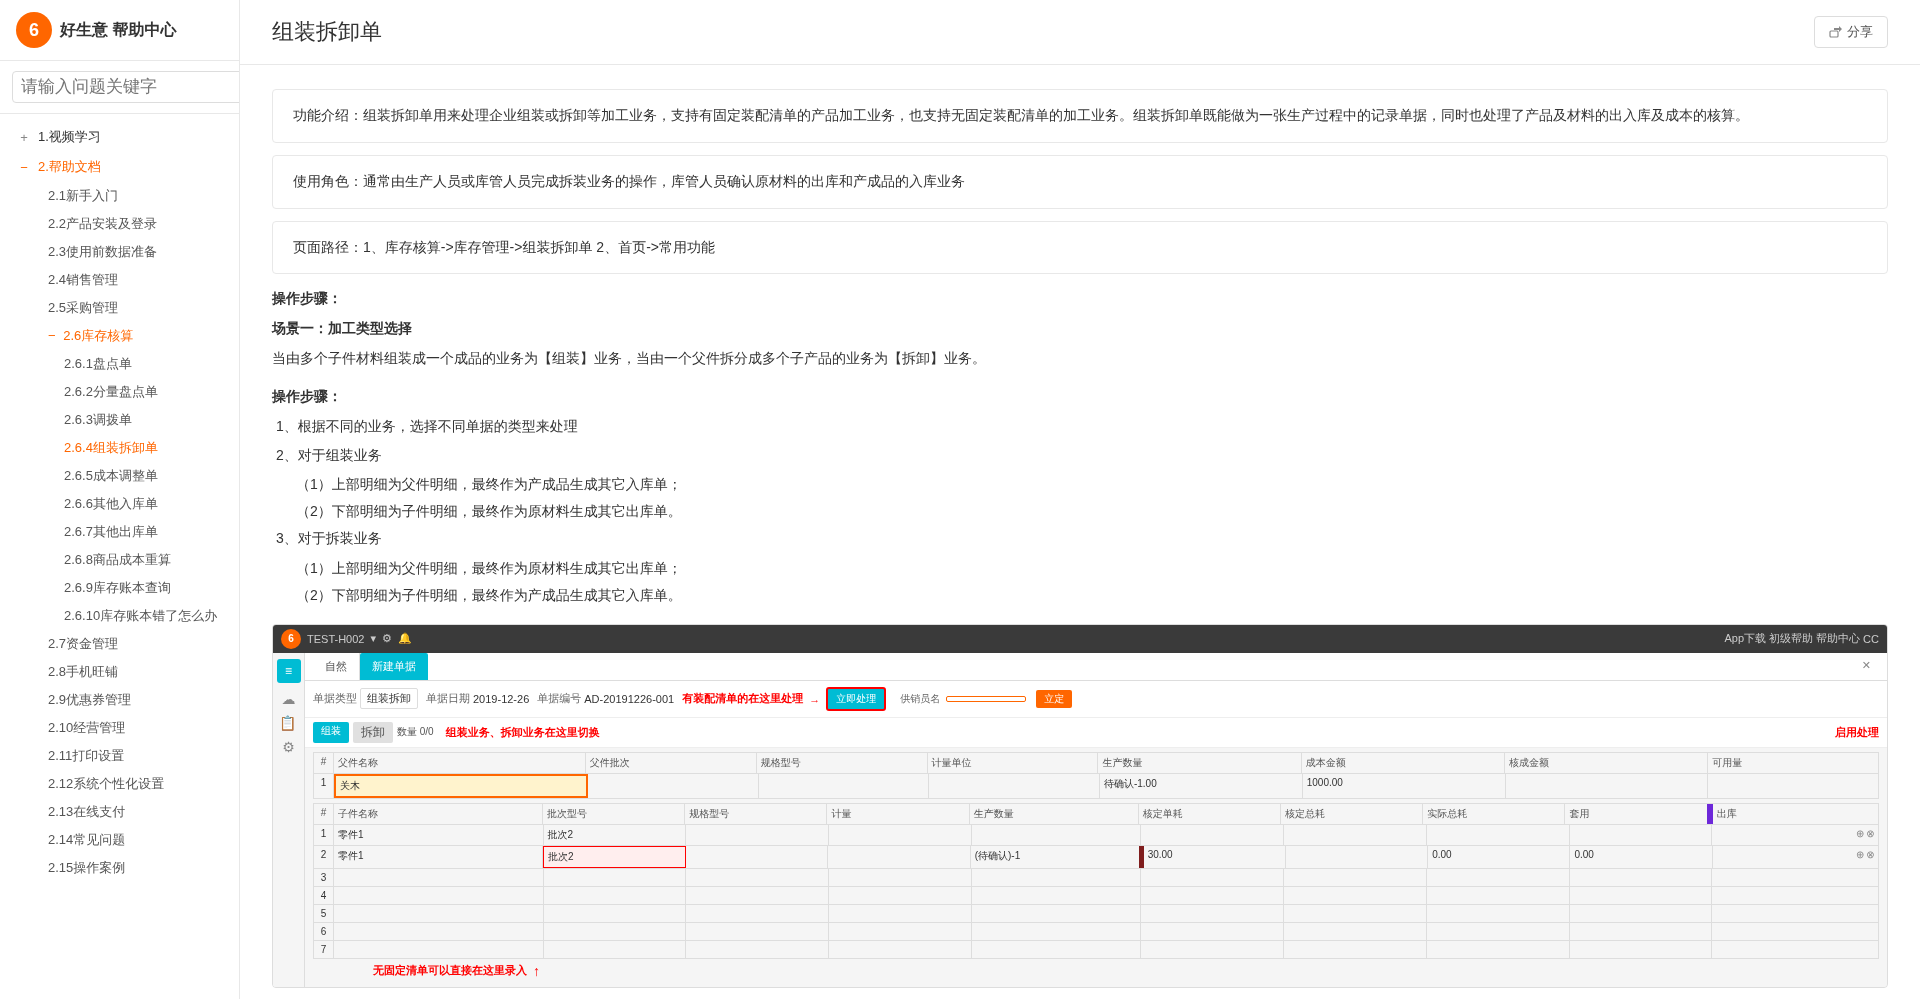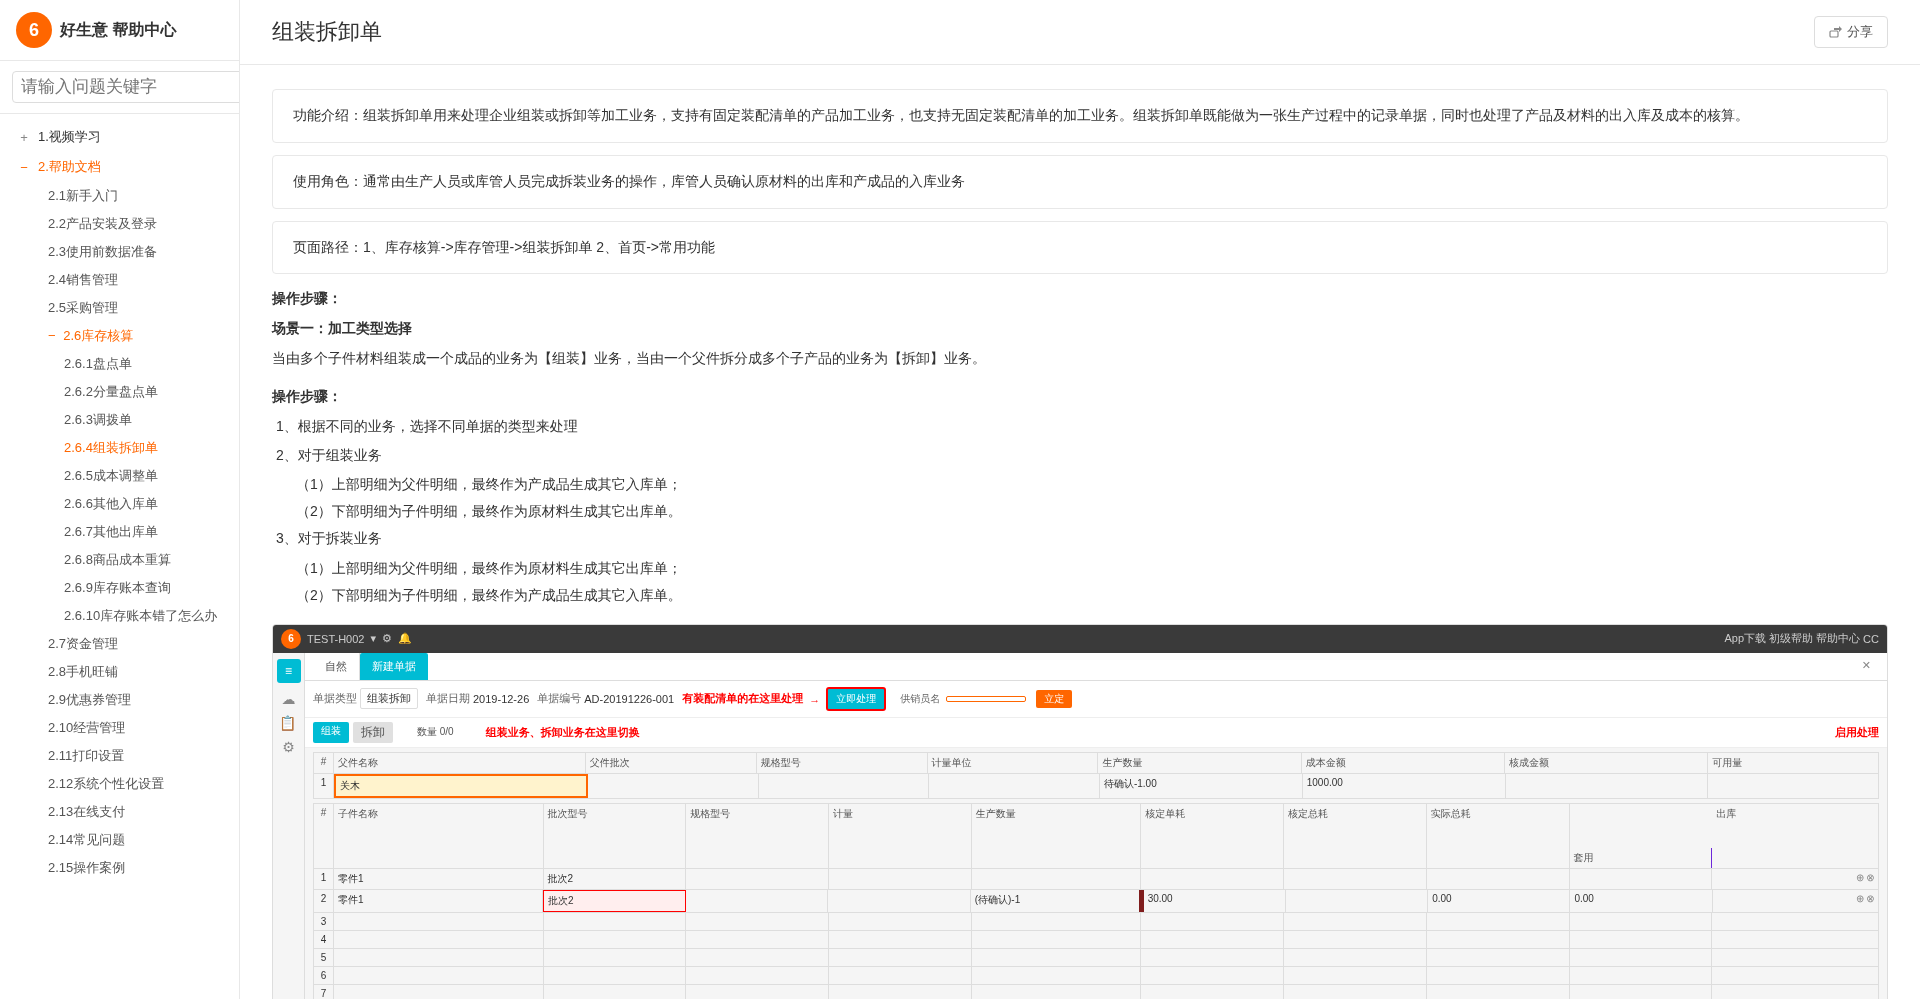--- a/index.html
+++ b/index.html
@@ -444,21 +444,21 @@
                 <span style="color:red;font-size:11px;">→</span>
                 <button class="toolbar-btn" style="background:#00bcd4;color:#fff;font-size:10px;border:2px solid red;">立即处理</button>
                 <span style="color:#666;font-size:10px;margin-left:8px;">供销员名</span>
                 <span style="border:1px solid #f60;padding:2px 16px;border-radius:2px;font-size:10px;min-width:80px;"></span>
                 <span style="margin-left:4px;">
                   <button style="background:#f60;color:#fff;border:none;padding:2px 8px;font-size:10px;border-radius:2px;cursor:pointer;">立定</button>
                 </span>
               </div>
             </div>
 
-            <div style="padding:4px 8px;background:#fff;border-bottom:1px solid #eee;display:flex;align-items:center;gap:24px;">
+            <div style="padding:4px 8px;background:#fff;border-bottom:1px solid #eee;display:flex;align-items:center;gap:4px;">
               <div style="display:flex;gap:4px;">
                 <span style="background:#00bcd4;color:#fff;padding:2px 8px;font-size:10px;border-radius:2px;">组装</span>
                 <span style="background:#e0e0e0;color:#555;padding:2px 8px;font-size:12px;border-radius:2px;">拆卸</span>
               </div>
               <span style="font-size:10px;color:#555;">数量 0/0</span>
               <span style="color:red;font-size:11px;font-weight:bold;margin-left:8px;">组装业务、拆卸业务在这里切换</span>
               <span style="margin-left:auto;color:red;font-size:11px;font-weight:bold;">启用处理</span>
             </div>
 
             <div style="margin:4px 8px 0;font-size:10px;">
@@ -490,21 +490,21 @@
               <div style="display:flex;background:#f5f5f5;border:1px solid #ddd;color:#555;">
                 <div style="width:20px;padding:3px 2px;border-right:1px solid #ddd;text-align:center;">#</div>
                 <div style="flex:1.5;padding:3px 4px;border-right:1px solid #ddd;">子件名称</div>
                 <div style="flex:1;padding:3px 4px;border-right:1px solid #ddd;">批次型号</div>
                 <div style="flex:1;padding:3px 4px;border-right:1px solid #ddd;">规格型号</div>
                 <div style="flex:1;padding:3px 4px;border-right:1px solid #ddd;">计量</div>
                 <div style="flex:1.2;padding:3px 4px;border-right:1px solid #ddd;">生产数量</div>
                 <div style="flex:1;padding:3px 4px;border-right:1px solid #ddd;">核定单耗</div>
                 <div style="flex:1;padding:3px 4px;border-right:1px solid #ddd;">核定总耗</div>
                 <div style="flex:1;padding:3px 4px;border-right:1px solid #ddd;">实际总耗</div>
-                <div style="flex:1;padding:3px 4px;border-right:1px solid #6d28d9;margin-top:44px;">套用</div>
+                <div style="flex:1;padding:3px 4px;border-right:6px solid #6d28d9;">套用</div>
                 <div style="flex:1;padding:3px 4px;">出库</div>
                 <div style="width:24px;padding:3px 2px;"></div>
               </div>
 
               <div style="display:flex;border:1px solid #ddd;border-top:none;color:#333;">
                 <div style="width:20px;padding:3px 2px;border-right:1px solid #ddd;text-align:center;">1</div>
                 <div style="flex:1.5;padding:3px 4px;border-right:1px solid #ddd;">零件1</div>
                 <div style="flex:1;padding:3px 4px;border-right:1px solid #ddd;">批次2</div>
                 <div style="flex:1;padding:3px 4px;border-right:1px solid #ddd;"></div>
                 <div style="flex:1;padding:3px 4px;border-right:1px solid #ddd;"></div>

